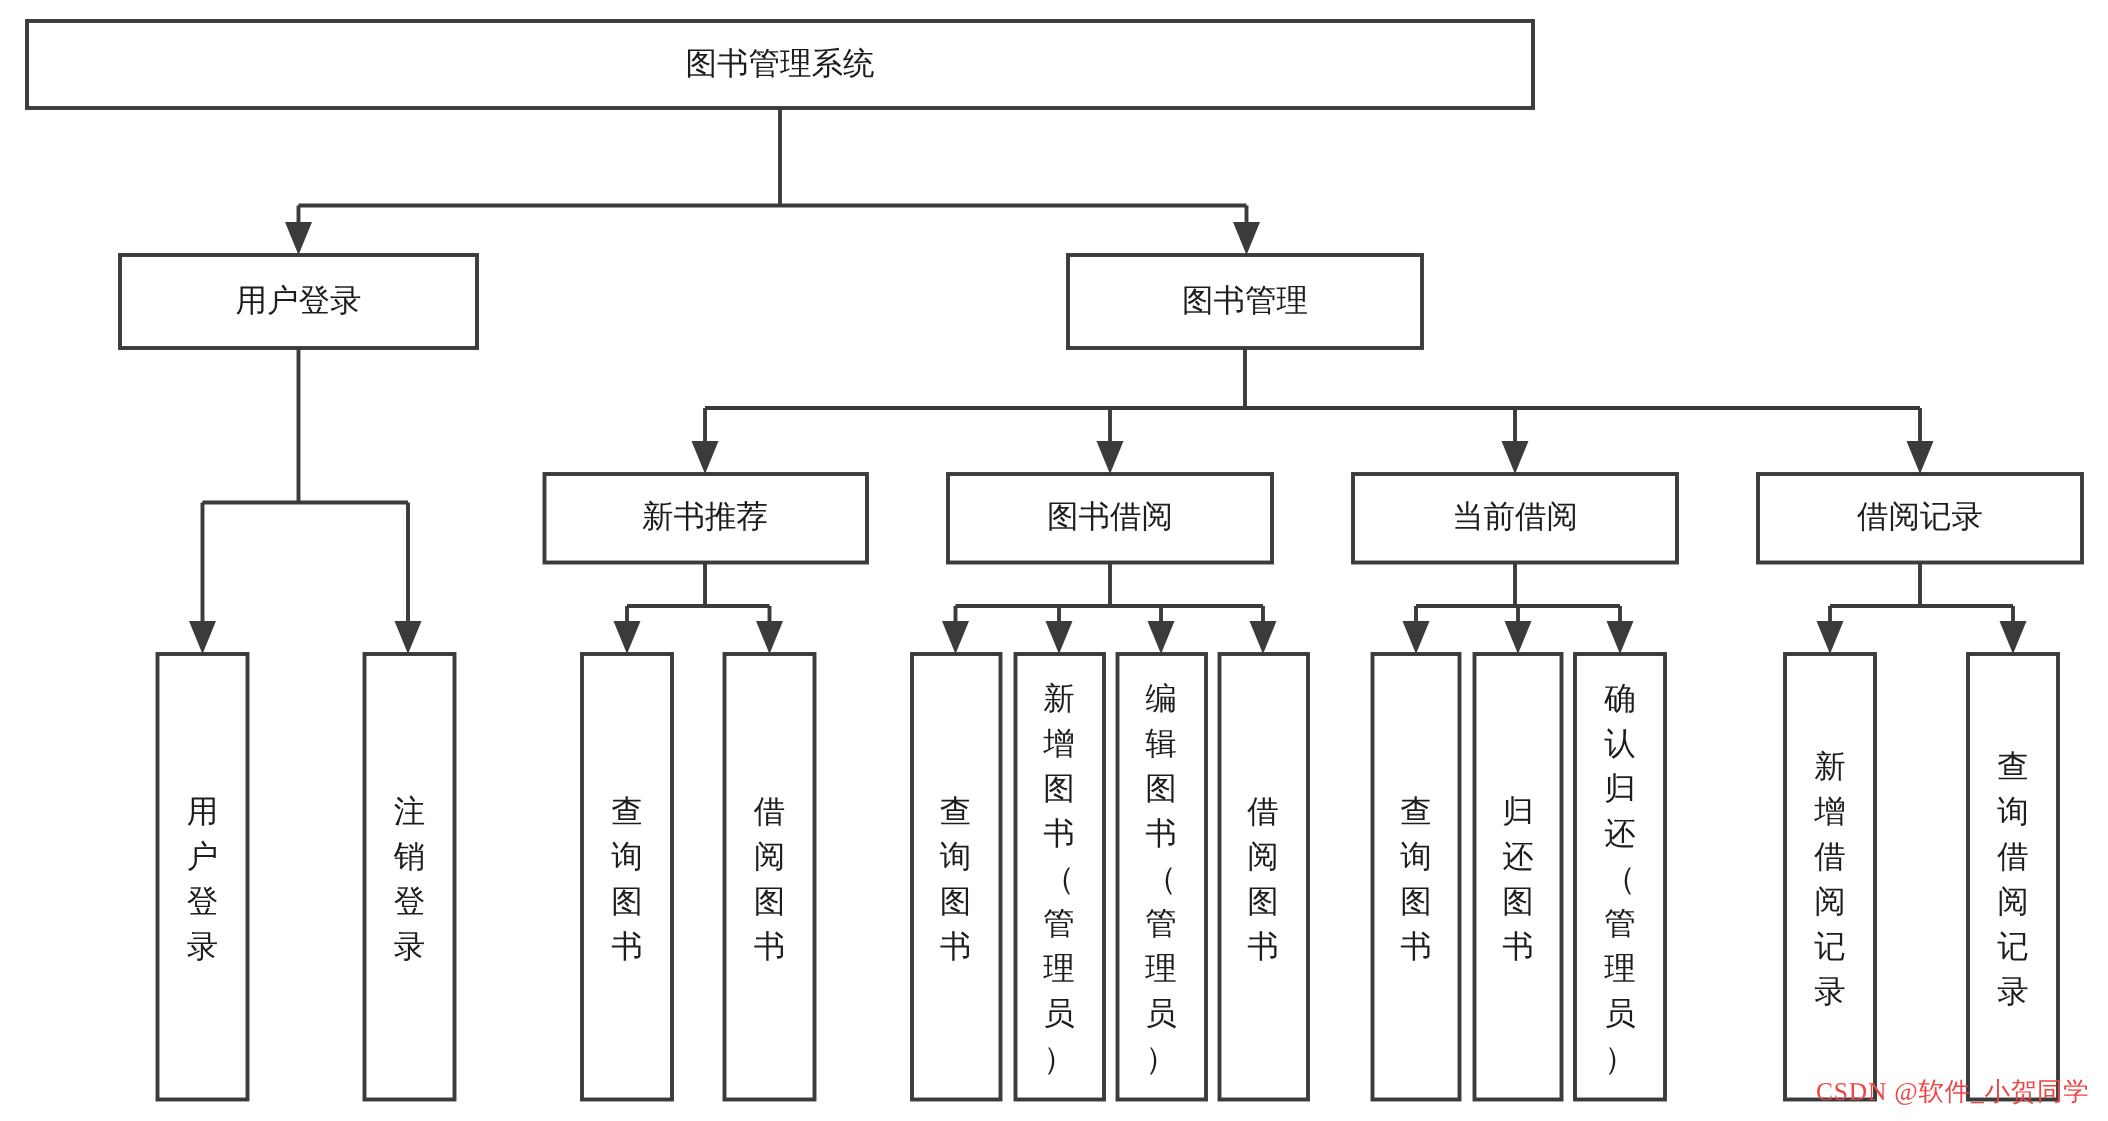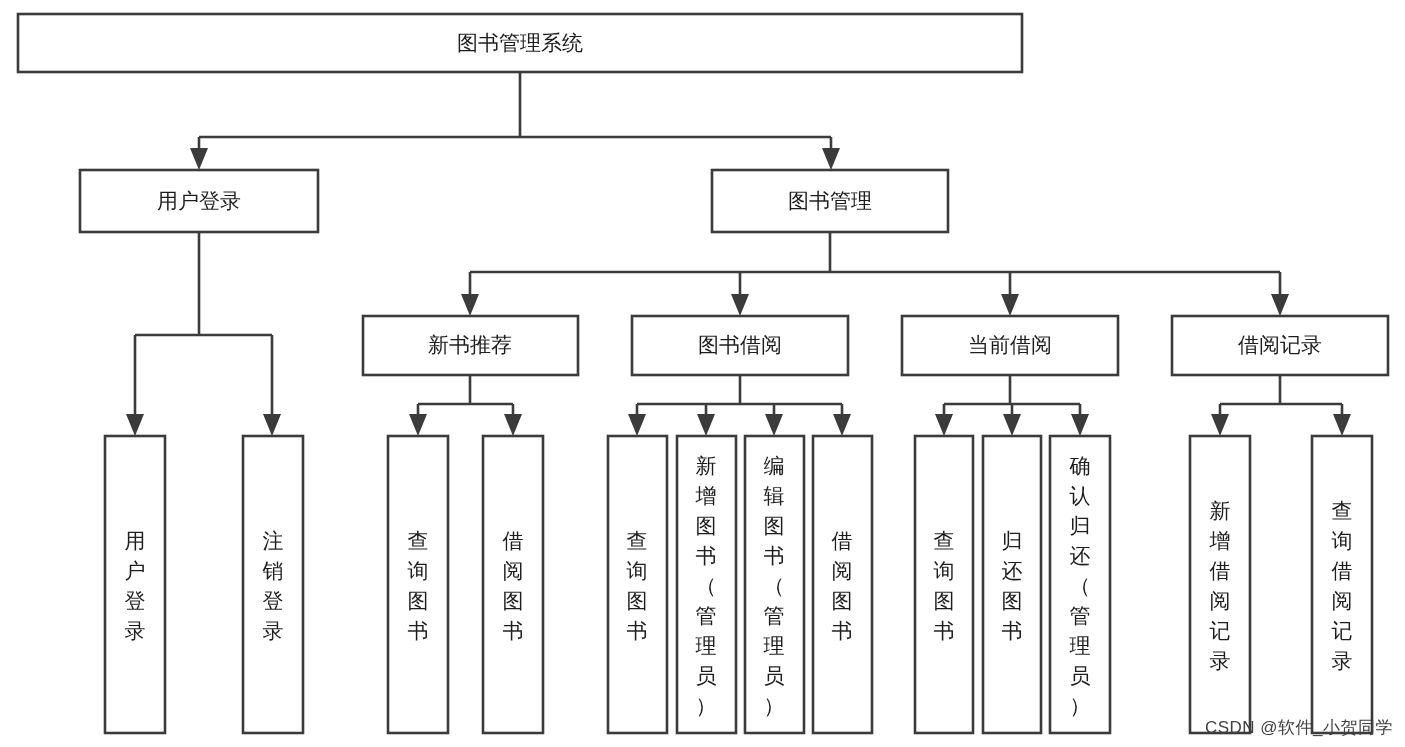--- a/index.html
+++ b/index.html
@@ -51,23 +51,23 @@
     stroke-linecap: butt;
   }
   .arrow-head {
     fill: #3b3b3b;
     stroke: none;
   }
   .watermark {
     position: absolute;
     right: 12px;
     bottom: 8px;
-    font-family: Liberation Sans, sans-serif;
+    font-family: Liberation Serif, serif;
     font-size: 17px;
-    color: #404040;
+    color: #ef4444;
     letter-spacing: 0.5px;
     white-space: nowrap;
     user-select: none;
   }
 </style>
 </head>
 <body>
 
 <div id="diagram-root">
 

